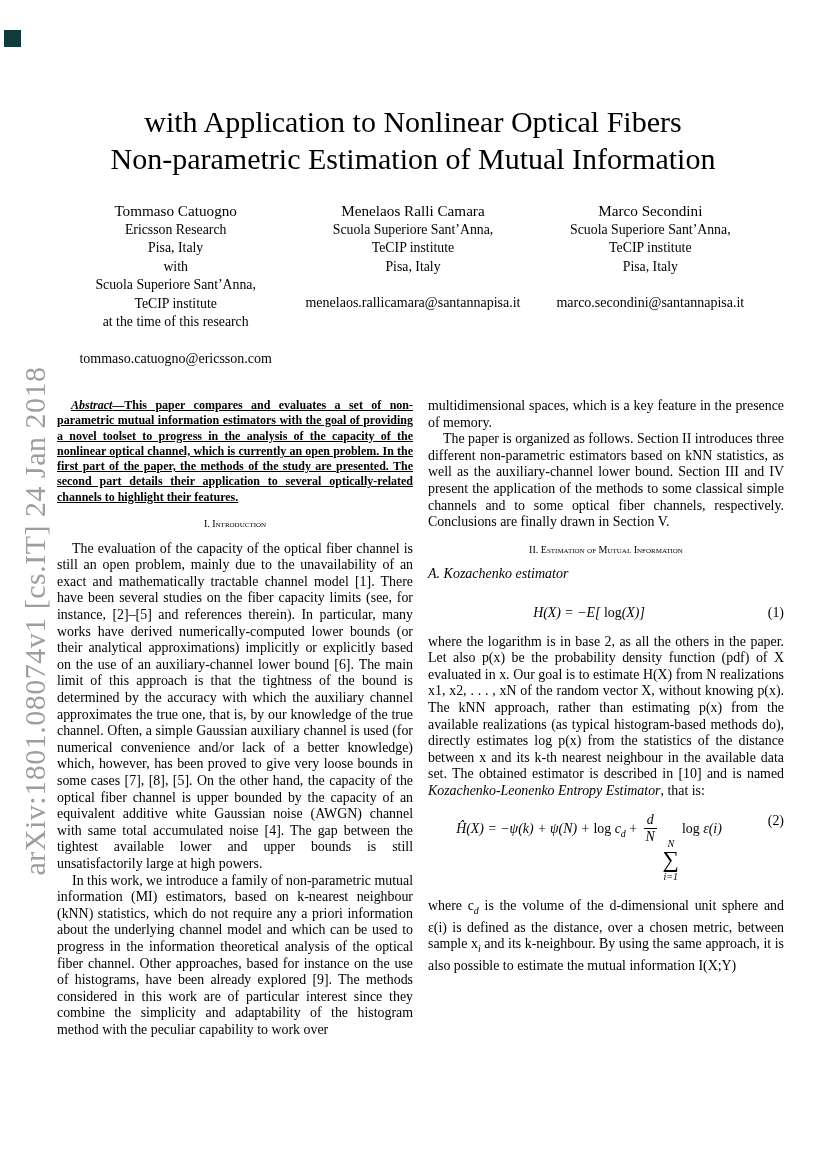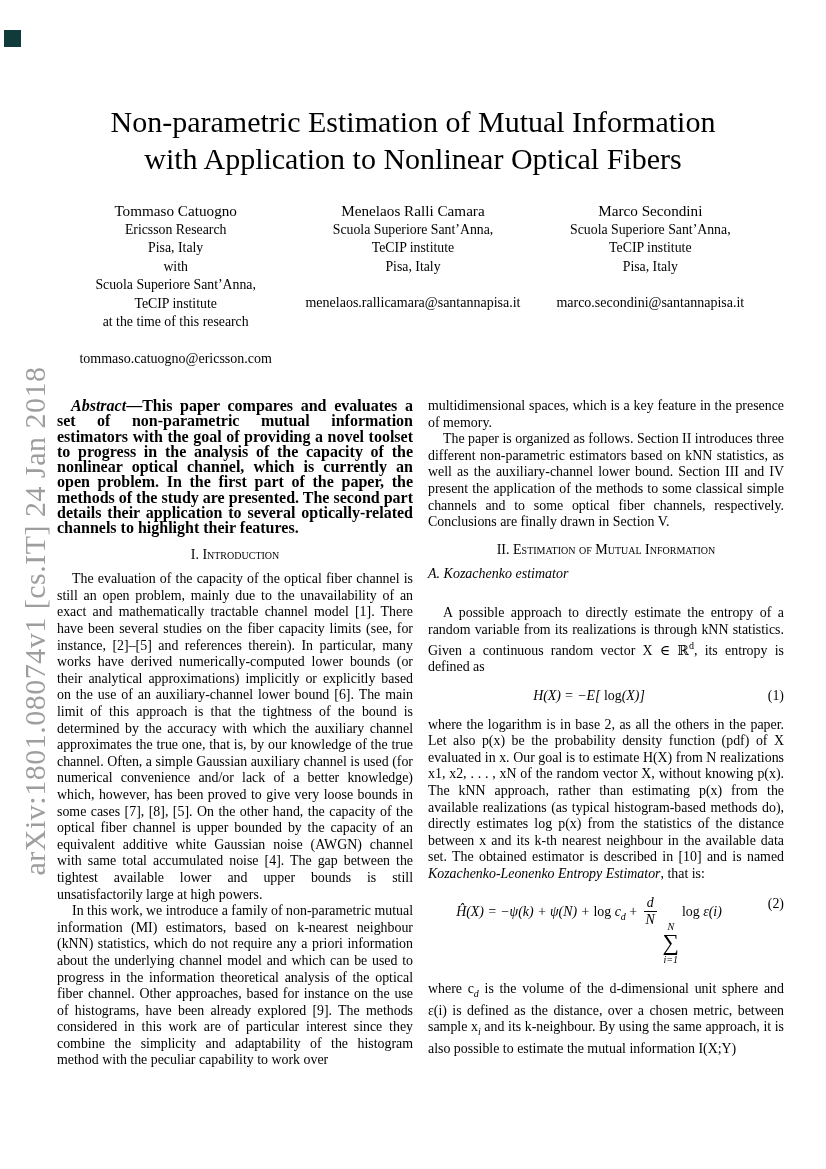--- a/index.html
+++ b/index.html
@@ -28,26 +28,26 @@
   .author .name { font-size:15.2px; }
   .author .email { margin-top:18px; font-size:14px; }
 
   .col {
     position:absolute; top:398px; width:356px;
     font-size:13.9px; line-height:16.6px; text-align:justify;
   }
   .col-left  { left:57px; }
   .col-right { left:428px; }
 
-  .abstract { font-size:16px; line-height:15.3px; font-weight:bold; text-indent:14px; margin:0 0 0 0; }
+  .abstract { font-size:12px; line-height:15.3px; font-weight:bold; text-indent:14px; margin:0 0 0 0;text-decoration:underline; }
   .abstract .lead { font-style:italic; }
 
   .sec-heading {
     text-align:center; font-variant:small-caps; font-weight:normal;
-    font-size:14px; margin:11px 0 8px 0; text-indent:0;
+    font-size:10px; margin:11px 0 8px 0; text-indent:0;
   }
   .subsec-heading { font-style:italic; margin:2px 0 22px 0; text-indent:0; font-size:14px; }
 
   p.body { margin:0; text-indent:15px; }
   p.noindent { text-indent:0; }
   .mi { font-style:italic; }
   .em-phrase { font-style:italic; }
 
   .eq-row { display:flex; align-items:flex-start; margin:12px 0; }
   .eq-row.tall { margin:14px 0 16px 0; }
@@ -67,22 +67,22 @@
 </head>
 <body>
 
 <div class="page">
 
   <div class="corner-marker"></div>
 
   <div class="watermark">arXiv:1801.08074v1 [cs.IT] 24 Jan 2018</div>
 
   <div class="title">
+    <div>with Application to Nonlinear Optical Fibers</div>
     <div>Non-parametric Estimation of Mutual Information</div>
-    <div>with Application to Nonlinear Optical Fibers</div>
   </div>
 
   <div class="authors">
     <div class="author">
       <div class="name">Tommaso Catuogno</div>
       <div>Ericsson Research</div>
       <div>Pisa, Italy</div>
       <div>with</div>
       <div>Scuola Superiore Sant’Anna,</div>
       <div>TeCIP institute</div>
@@ -114,21 +114,20 @@
     <p class="body">In this work, we introduce a family of non-parametric mutual information (MI) estimators, based on k-nearest neighbour (kNN) statistics, which do not require any a priori information about the underlying channel model and which can be used to progress in the information theoretical analysis of the optical fiber channel. Other approaches, based for instance on the use of histograms, have been already explored [9]. The methods considered in this work are of particular interest since they combine the simplicity and adaptability of the histogram method with the peculiar capability to work over</p>
   </div>
 
   <div class="col col-right">
     <p class="body noindent">multidimensional spaces, which is a key feature in the presence of memory.</p>
     <p class="body">The paper is organized as follows. Section II introduces three different non-parametric estimators based on kNN statistics, as well as the auxiliary-channel lower bound. Section III and IV present the application of the methods to some classical simple channels and to some optical fiber channels, respectively. Conclusions are finally drawn in Section V.</p>
 
     <h3 class="sec-heading">II. Estimation of Mutual Information</h3>
     <p class="subsec-heading">A. Kozachenko estimator</p>
 
-    <p class="body"><span>A possible approach to directly estimate the entropy of a random variable from its realizations is through kNN statistics. Given a continuous random vector X ∈ ℝ</span><sup class="small">d</sup><span>, its entropy is defined as</span></p>
 
     <div class="eq-row">
       <span class="eq-center"><span class="mi">H(X) = −E[</span><span> log</span><span class="mi">(X)]</span></span>
       <span class="eq-num">(1)</span>
     </div>
 
     <p class="body noindent"><span>where the logarithm is in base 2, as all the others in the paper. Let also p(x) be the probability density function (pdf) of X evaluated in x. Our goal is to estimate H(X) from N realizations x1, x2, . . . , xN of the random vector X, without knowing p(x). The kNN approach, rather than estimating p(x) from the available realizations (as typical histogram-based methods do), directly estimates log p(x) from the statistics of the distance between x and its k-th nearest neighbour in the available data set. The obtained estimator is described in [10] and is named </span><span class="em-phrase">Kozachenko-Leonenko Entropy Estimator</span><span>, that is:</span></p>
 
     <div class="eq-row tall">
       <span class="eq-center">

